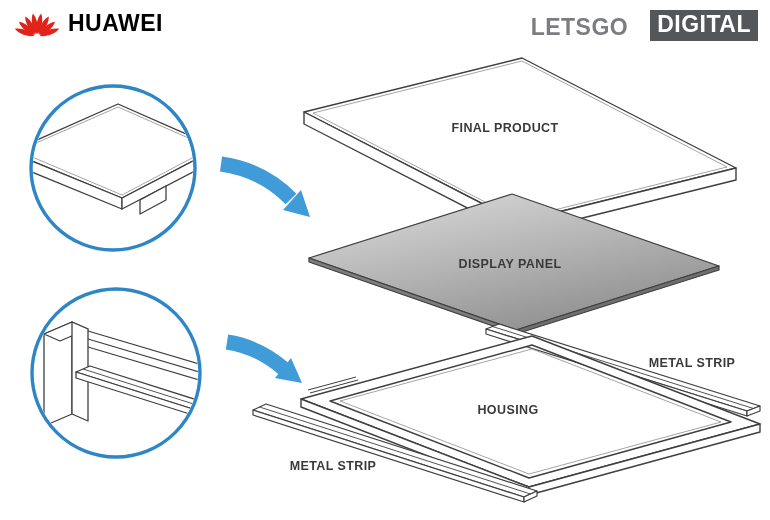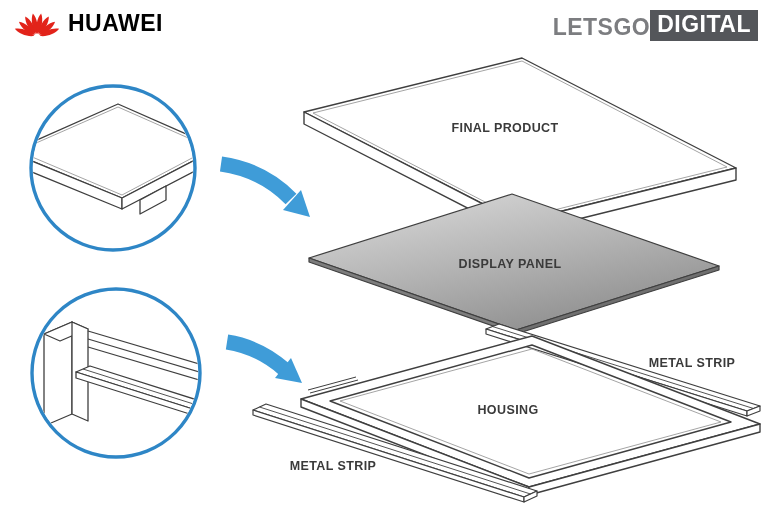--- a/index.html
+++ b/index.html
@@ -24,21 +24,21 @@
     font-size:15px; font-weight:700; color:#3f3f3f; letter-spacing:.2px;
     white-space:nowrap;
   }
   .letsgo {
     position:absolute; right:12px; top:10px;
     display:flex; align-items:flex-end; font-weight:800;
   }
   .letsgo-text { color:#7c7d80; font-size:23px; letter-spacing:.5px; }
   .digital-box {
     background:#54565a; color:#fff; font-size:23px;
-    padding:1px 7px 3px; margin-left:0; letter-spacing:.5px;
+    padding:1px 7px 3px; margin-left:22px; letter-spacing:.5px;
   }
   .diagram { position:absolute; left:0; top:0; width:770px; height:520px; }
   .dlabel {
     font-family:"Liberation Sans", sans-serif;
     font-size:12.5px; font-weight:700; fill:#3a3a3a;
     letter-spacing:.4px; text-anchor:middle;
   }
 </style>
 </head>
 <body>

